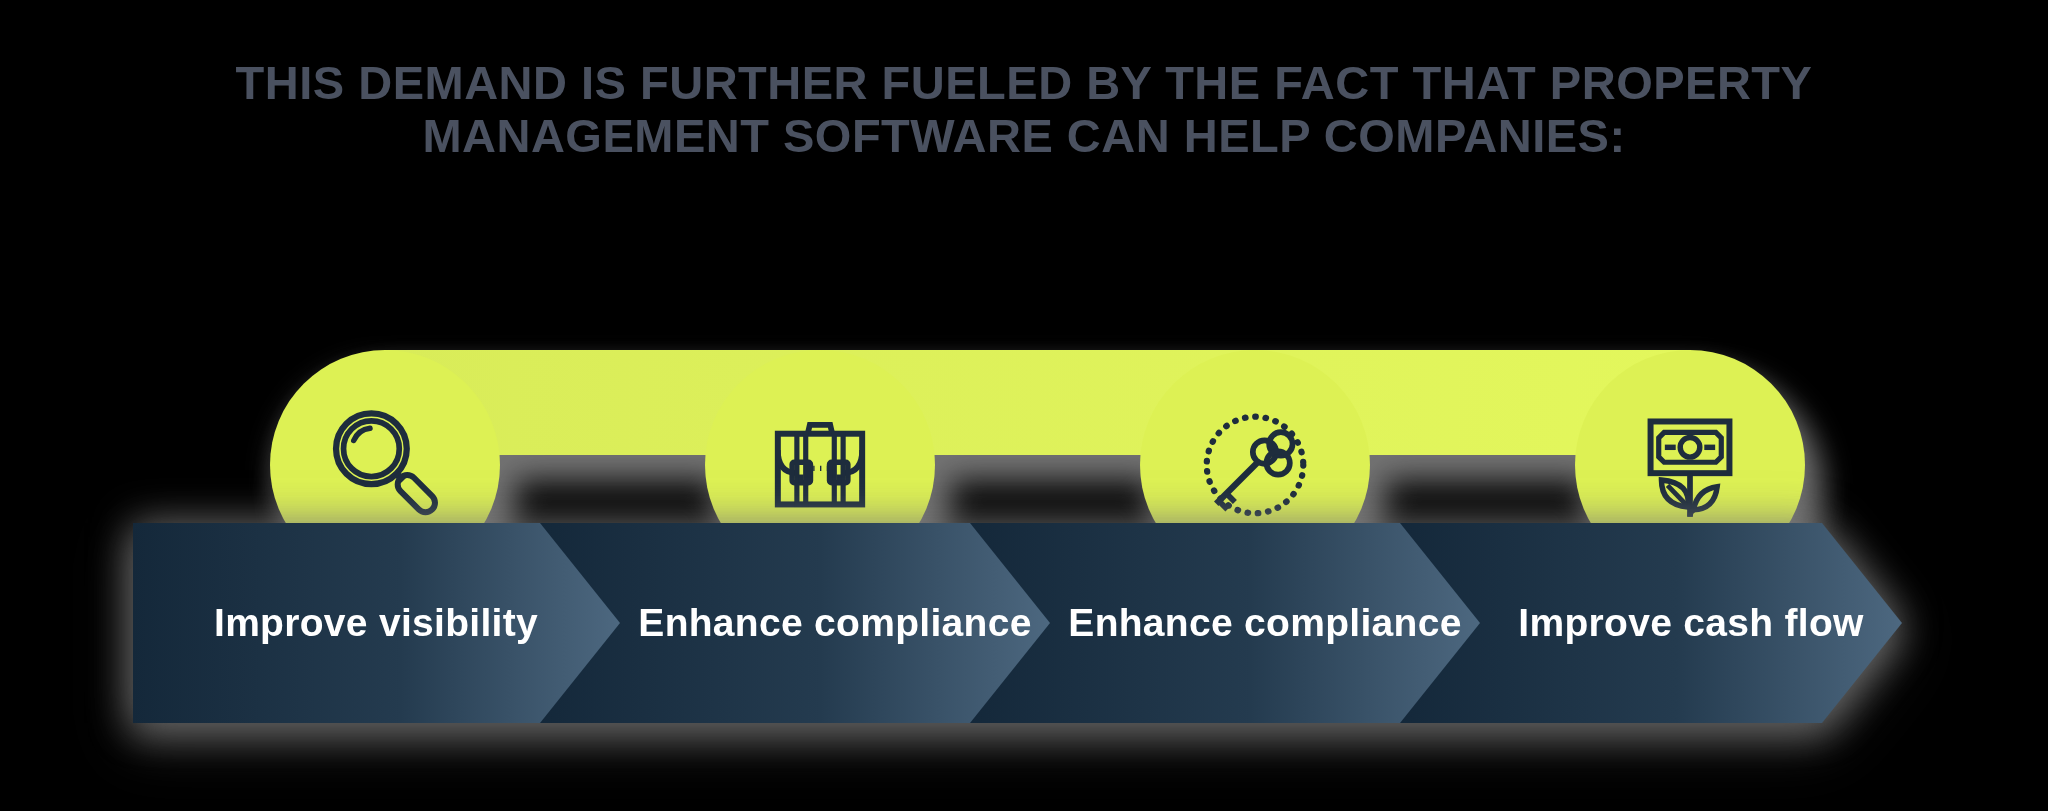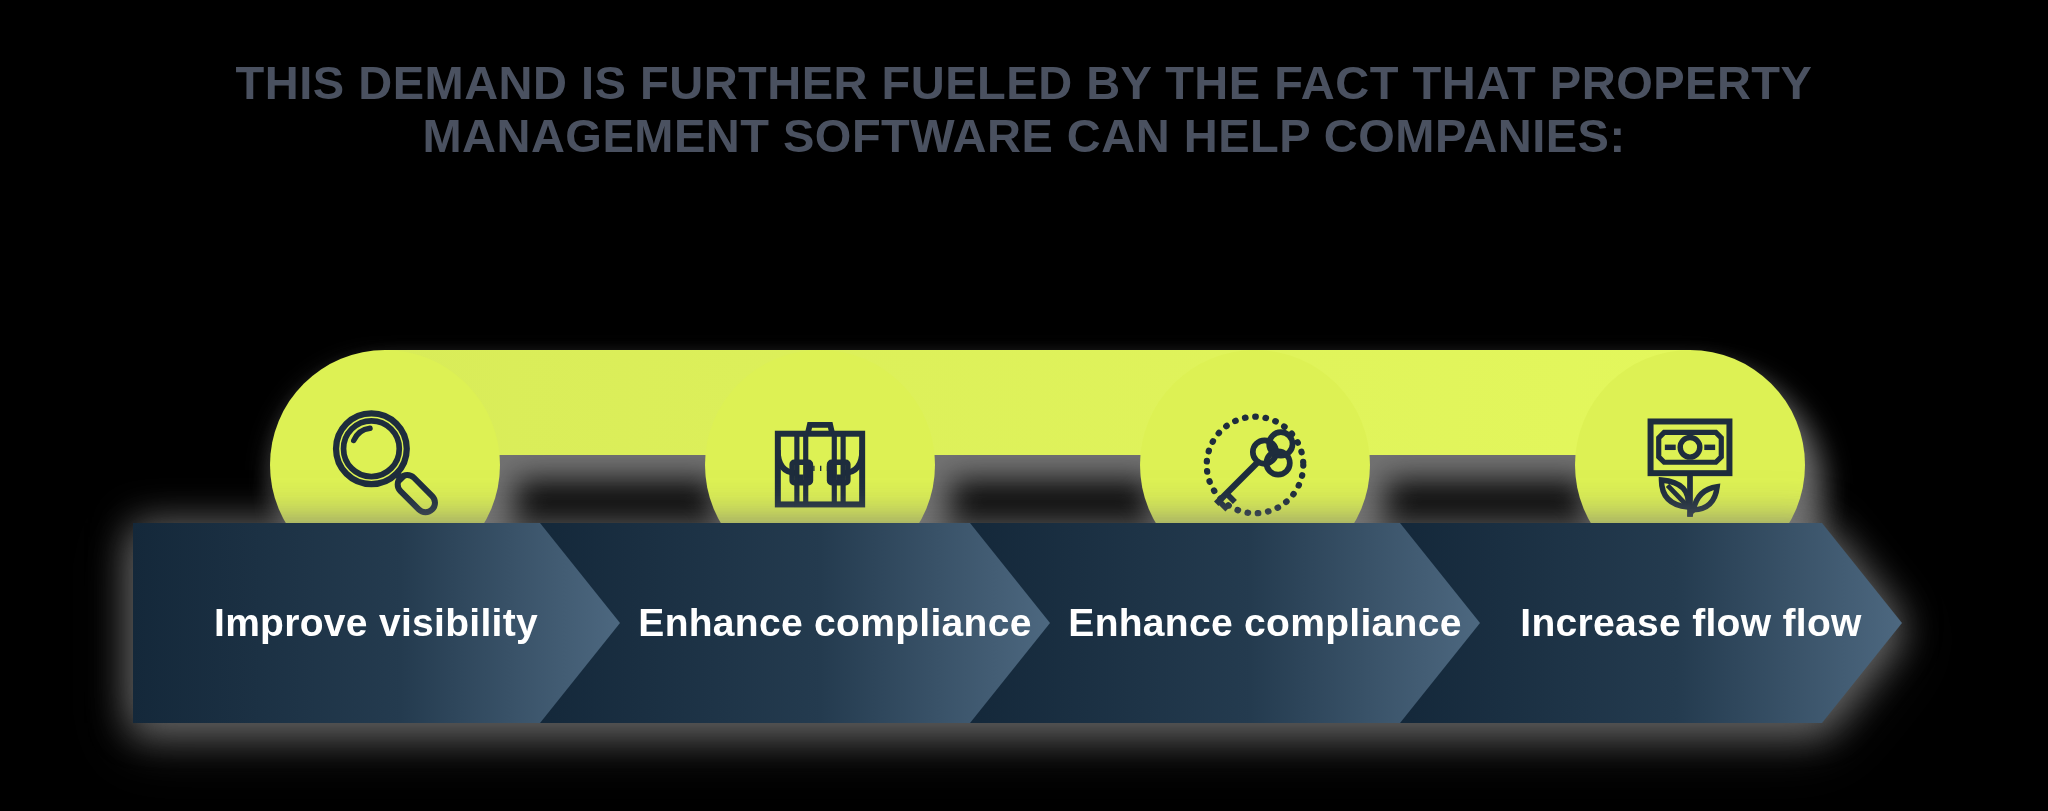--- a/index.html
+++ b/index.html
@@ -120,16 +120,16 @@
 
   <div class="band">
     <div class="seg s1"></div>
     <div class="seg s2"></div>
     <div class="seg s3"></div>
     <div class="seg s4"></div>
 
     <div class="step-label l1">Improve visibility</div>
     <div class="step-label l2">Enhance compliance</div>
     <div class="step-label l3">Enhance compliance</div>
-    <div class="step-label l4">Increase flow flow</div>
+    <div class="step-label l4">Improve cash flow</div>
   </div>
 
 </div>
 
 </body></html>

